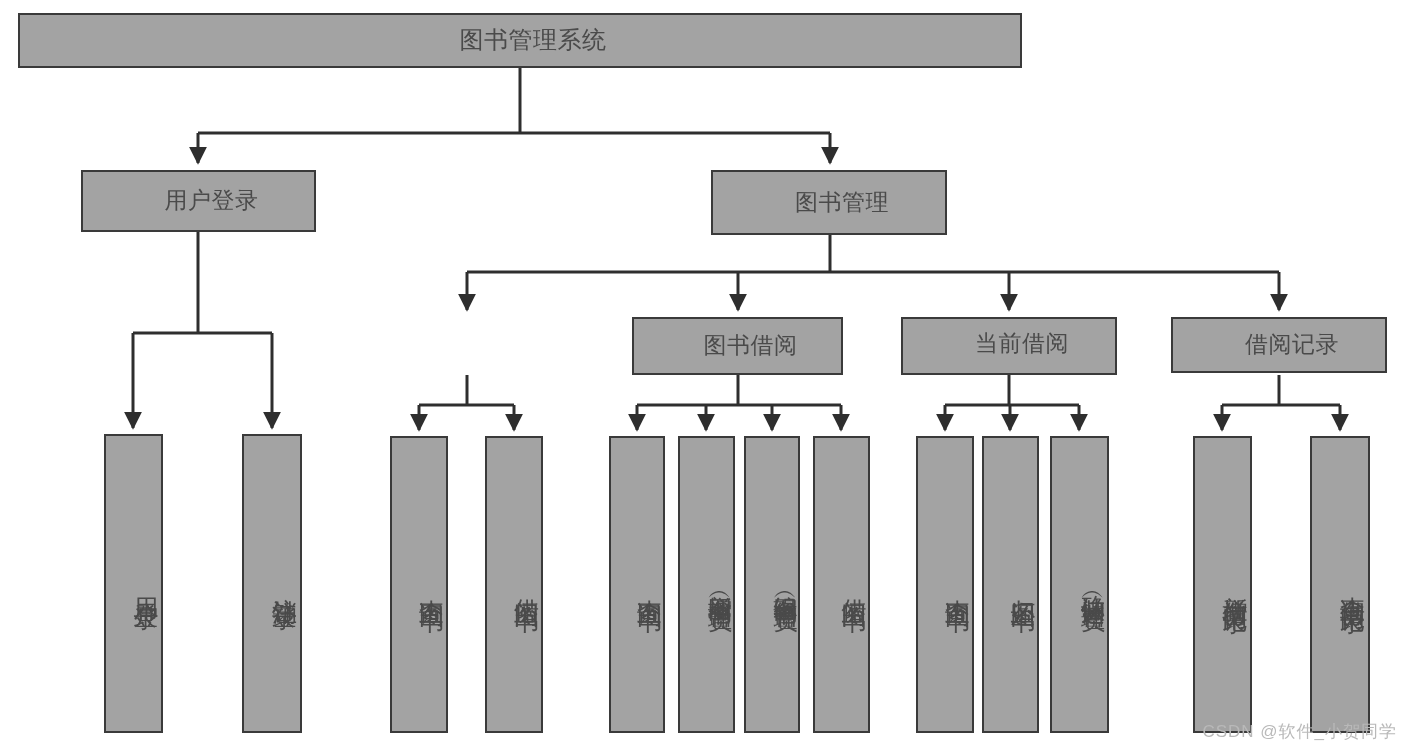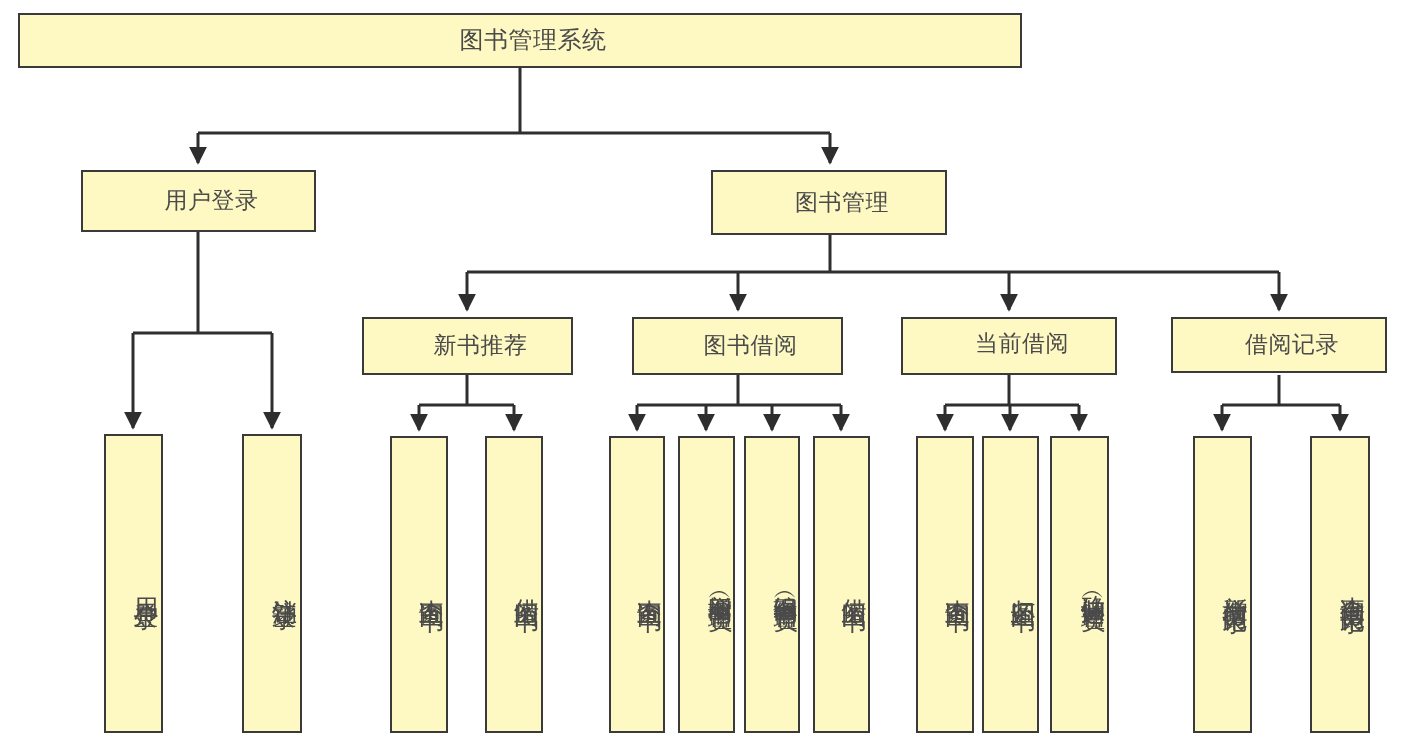--- a/index.html
+++ b/index.html
@@ -21,21 +21,21 @@
     position: absolute;
     left: 0;
     top: 0;
     width: 1405px;
     height: 747px;
     pointer-events: none;
   }
   .node {
     position: absolute;
     box-sizing: border-box;
-    background: #fef9c3;
+    background: #a3a3a3;
     border: 2.5px solid #3a3a3a;
     display: flex;
     align-items: center;
     justify-content: center;
     color: #444444;
     z-index: 2;
     padding-left: 26px;
   }
   .node .label {
     display: block;
@@ -141,23 +141,20 @@
     <span class="label">图书管理系统</span>
   </div>
 
   <div class="node horiz" style="left:81px; top:170px; width:235px; height:62px;">
     <span class="label">用户登录</span>
   </div>
   <div class="node horiz" style="left:711px; top:170px; width:236px; height:65px;">
     <span class="label">图书管理</span>
   </div>
 
-  <div class="node horiz" style="left:362px; top:317px; width:211px; height:58px;">
-    <span class="label">新书推荐</span>
-  </div>
   <div class="node horiz" style="left:632px; top:317px; width:211px; height:58px;justify-content:center;">
     <span class="label">图书借阅</span>
   </div>
   <div class="node horiz" style="left:901px; top:317px; width:216px; height:58px;font-family:Liberation Mono, monospace;">
     <span class="label">当前借阅</span>
   </div>
   <div class="node horiz" style="left:1171px; top:317px; width:216px; height:56px;">
     <span class="label">借阅记录</span>
   </div>
 
@@ -198,13 +195,14 @@
     <span class="label">确认归还（管理员）</span>
   </div>
 
   <div class="node vert" style="left:1193px; top:436px; width:59px; height:297px;">
     <span class="label">新增借阅记录</span>
   </div>
   <div class="node vert" style="left:1310px; top:436px; width:60px; height:297px;">
     <span class="label">查询借阅记录</span>
   </div>
 
+  <div id="watermark">CSDN @软件_小贺同学</div>
 </div>
 
 </body></html>

